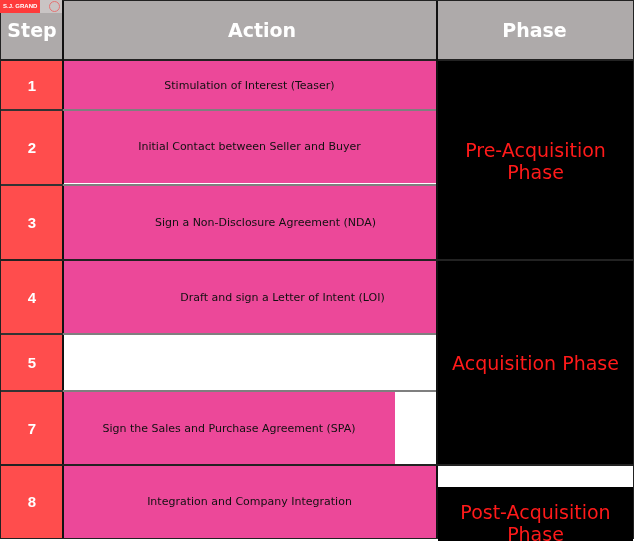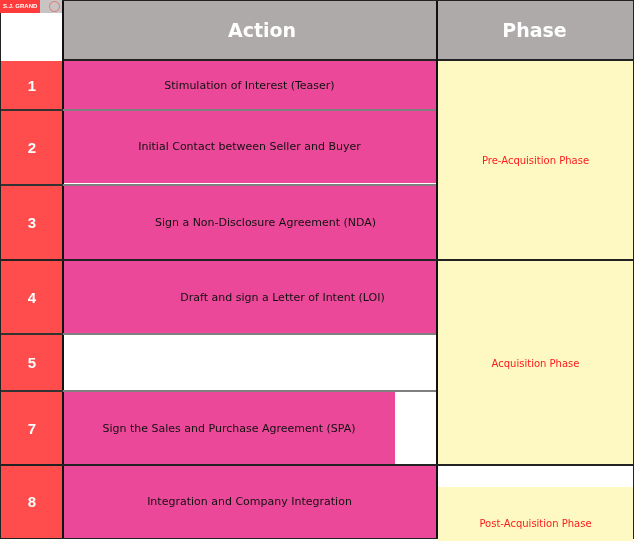--- a/index.html
+++ b/index.html
@@ -7,36 +7,37 @@
            font-family: "DejaVu Sans", sans-serif; }
     .table { position: absolute; left: 0; top: 0; width: 634px; height: 539px;
              border: 1px solid #222; box-sizing: border-box; }
     .cell { position: absolute; box-sizing: border-box; display: flex;
             align-items: center; justify-content: center; text-align: center; }
     .hdr { background: #aeaaaa; color: #ffffff; font-weight: bold; font-size: 19px;
            border-bottom: 2px solid #222; }
     .step { background: #ff4d4d; color: #ffffff; font-weight: bold; font-size: 15px;
             font-family: "Liberation Sans", sans-serif; }
     .action { background: #ec4899; color: #111; font-size: 11px; }
-    .phase { background: #fef9c3; color: #ff1a1a; font-size: 10px; }
+    .phase { background: #000000; color: #ff1a1a; font-size: 19px; }
     .vline { position: absolute; width: 2px; background: #111; }
     .hline { position: absolute; height: 2px; }
     .logo { position: absolute; left: 0; top: 0; height: 13px; width: 62px; display: flex;
             z-index: 5; }
     .logo-red { background: #ff3b3b; color: #fff; font-size: 6px; font-weight: bold;
                 line-height: 13px; padding: 0 3px; font-family: "Liberation Sans", sans-serif; }
     .logo-gray { flex: 1; background: #c9c4c4; position: relative; }
     .logo-mark { position: absolute; right: 2px; top: 1px; width: 9px; height: 9px;
                  border: 1px solid #e57373; border-radius: 50%; }
   </style>
 </head>
 <body>
 
 <div class="table">
 
+  <div class="cell hdr" style="left:0;top:0;width:62px;height:60px;">Step</div>
   <div class="cell hdr" style="left:62px;top:0;width:398px;height:60px;">Action</div>
   <div class="cell hdr" style="left:435px;top:0;width:197px;height:60px;">Phase</div>
 
   <div class="cell step" style="left:0;top:60px;width:62px;height:49px;">1</div>
   <div class="cell step" style="left:0;top:109px;width:62px;height:75px;">2</div>
   <div class="cell step" style="left:0;top:184px;width:62px;height:75px;">3</div>
   <div class="cell step" style="left:0;top:259px;width:62px;height:74px;">4</div>
   <div class="cell step" style="left:0;top:333px;width:62px;height:57px;">5</div>
   <div class="cell step" style="left:0;top:390px;width:62px;height:74px;">7</div>
   <div class="cell step" style="left:0;top:464px;width:62px;height:73px;">8</div>

